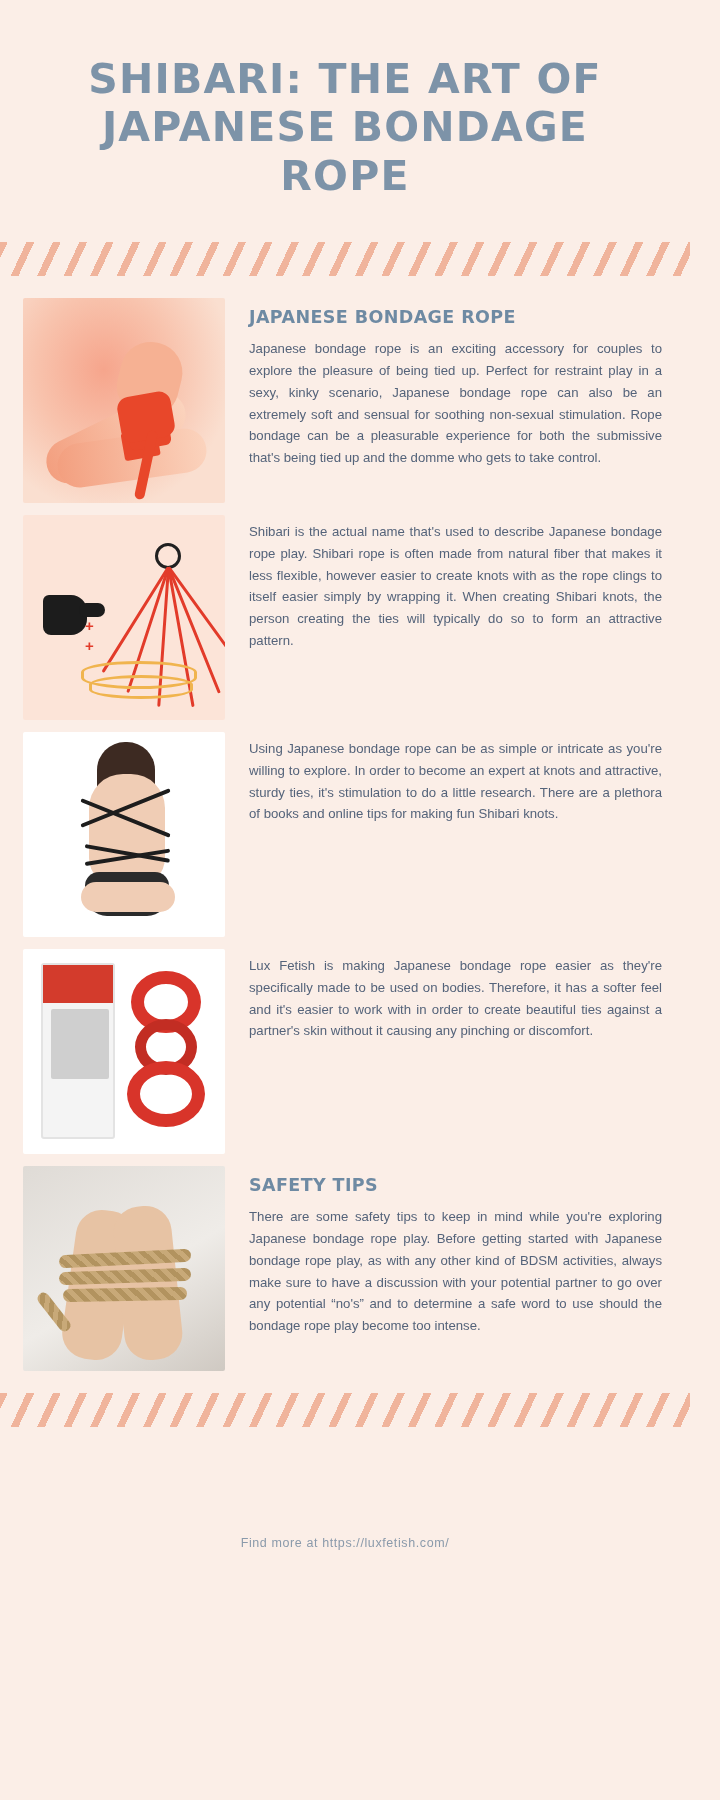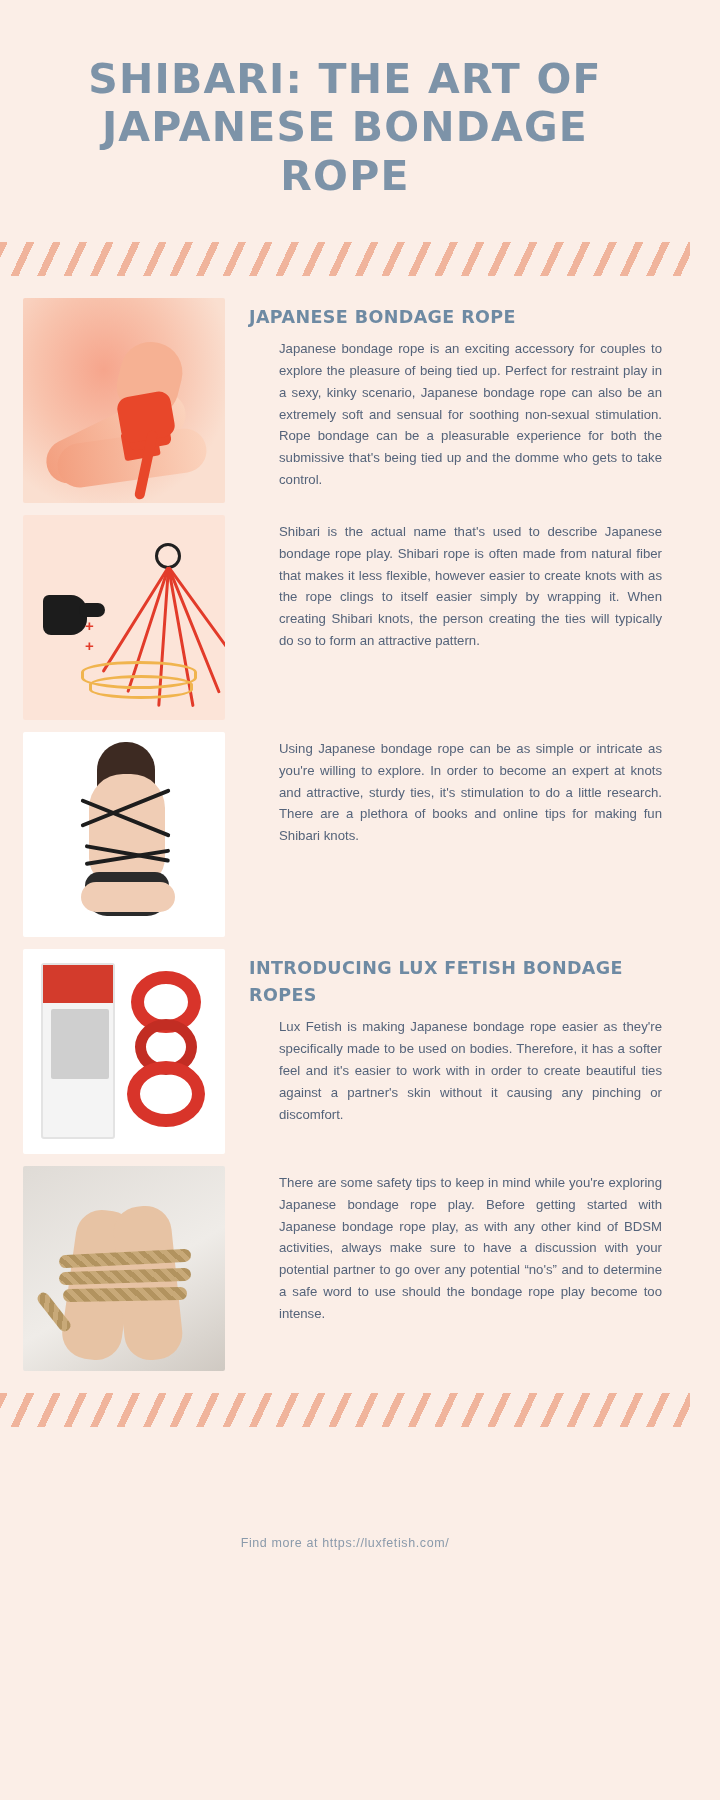--- a/index.html
+++ b/index.html
@@ -84,21 +84,20 @@
     color: #6e8aa3;
     text-transform: uppercase;
     line-height: 1.55;
     margin-bottom: 7px;
   }
   .sec-text {
     font-size: 13.2px;
     line-height: 1.65;
     color: #54637a;
     text-align: justify;
-    margin-left: 30px;
   }
 
   
   .footer {
     margin-top: auto;
     text-align: center;
     padding-bottom: 250px;
   }
   .footer-text {
     font-size: 12.5px;
@@ -216,35 +215,35 @@
       <div class="thumb img-4">
         <div class="pack">
           <div class="pack-top"></div>
           <div class="pack-img"></div>
         </div>
         <div class="coil" style="left:108px; top:22px; width:70px; height:62px;"></div>
         <div class="coil2" style="left:112px; top:70px; width:62px; height:56px;"></div>
         <div class="coil" style="left:104px; top:112px; width:78px; height:66px;"></div>
       </div>
       <div class="sec-body">
-        <div class="sec-title">INTRODUCING LUX FETISH BONDAGE ROPES</div>
         <div class="sec-text">Lux Fetish is making Japanese bondage rope easier as they're specifically made to be used on bodies. Therefore, it has a softer feel and it's easier to work with in order to create beautiful ties against a partner's skin without it causing any pinching or discomfort.</div>
       </div>
     </div>
 
     <div class="section">
       <div class="thumb img-5">
         <div class="wrist" style="left:46px; top:44px; width:60px; height:150px; transform: rotate(8deg);"></div>
         <div class="wrist" style="left:96px; top:40px; width:58px; height:154px; transform: rotate(-6deg);"></div>
         <div class="rope" style="left:36px; top:86px; width:132px; height:13px; transform: rotate(-3deg);"></div>
         <div class="rope" style="left:36px; top:104px; width:132px; height:13px; transform: rotate(-2deg);"></div>
         <div class="rope" style="left:40px; top:122px; width:124px; height:13px; transform: rotate(-1deg);"></div>
         <div class="rope" style="left:8px; top:140px; width:46px; height:12px; transform: rotate(52deg);"></div>
       </div>
       <div class="sec-body">
+        <div class="sec-title">SAFETY TIPS</div>
         <div class="sec-text">There are some safety tips to keep in mind while you're exploring Japanese bondage rope play. Before getting started with Japanese bondage rope play, as with any other kind of BDSM activities, always make sure to have a discussion with your potential partner to go over any potential “no's” and to determine a safe word to use should the bondage rope play become too intense.</div>
       </div>
     </div>
 
   </div>
 
   <div class="stripes bottom"></div>
 
   <div class="footer">
     <div class="footer-text">Find more at https://luxfetish.com/</div>

